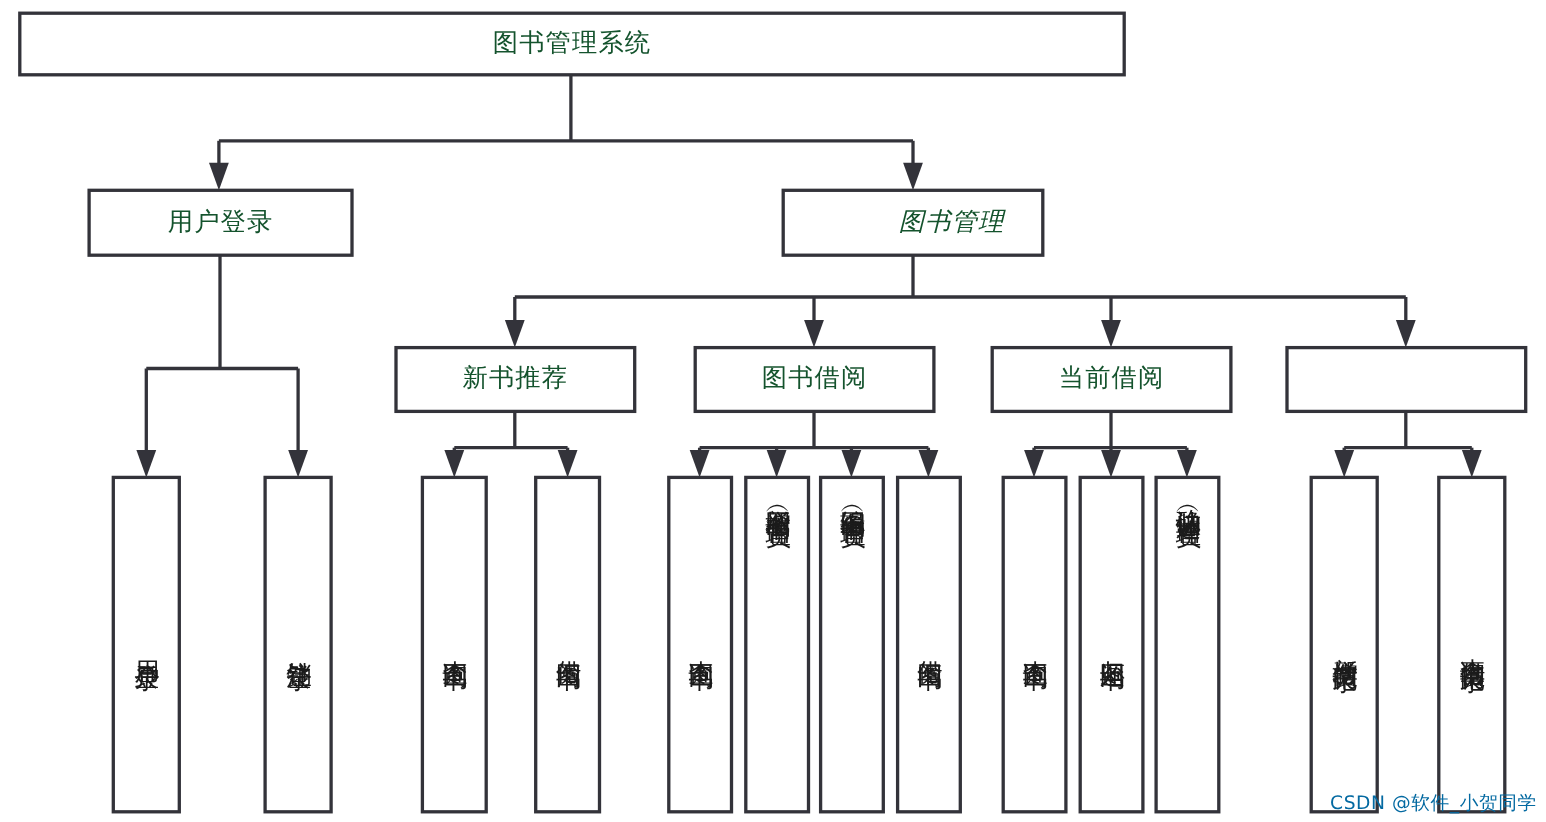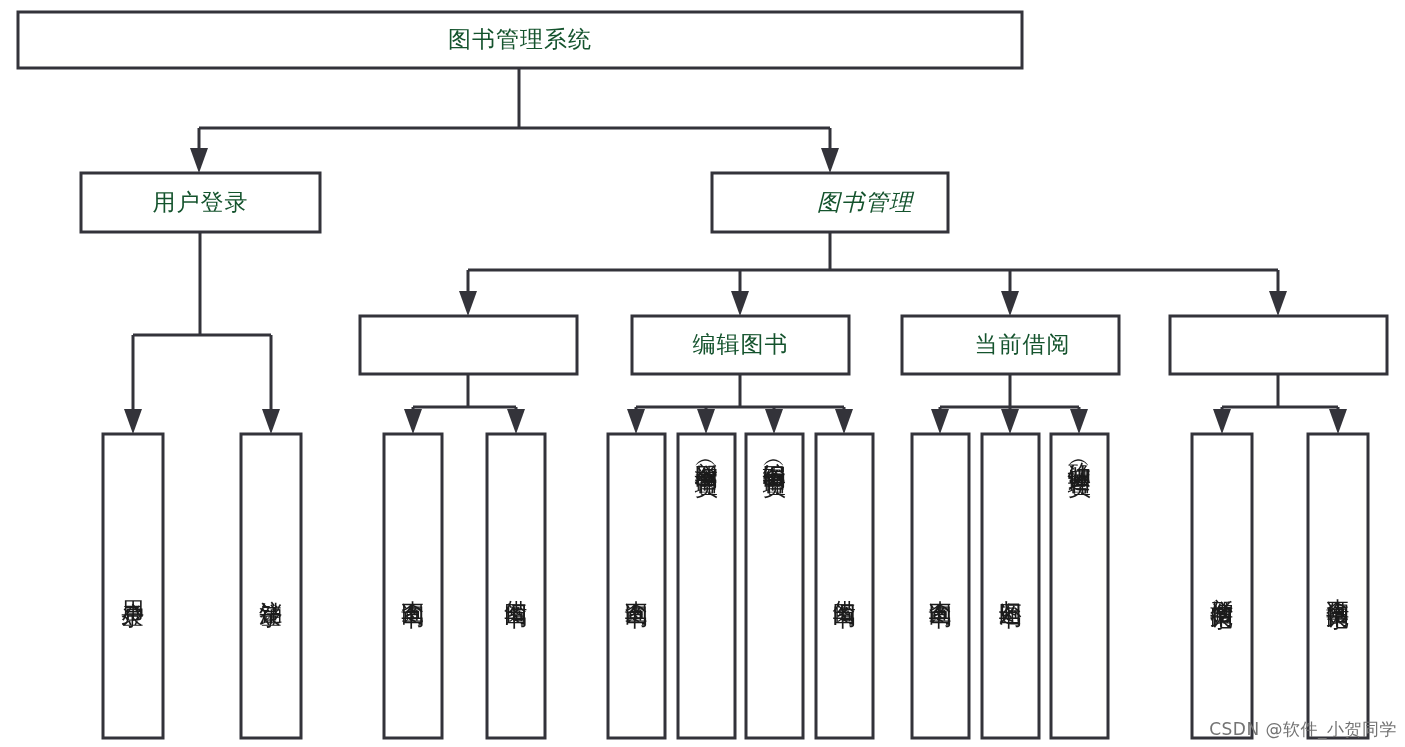--- a/index.html
+++ b/index.html
@@ -64,21 +64,21 @@
     writing-mode: vertical-rl;
     text-orientation: upright;
     letter-spacing: 2px;
     white-space: nowrap;
     pointer-events: none;
   }
   .watermark {
     position: absolute;
     right: 8px;
     bottom: 6px;
-    color: #737373;
+    color: #0369a1;
     font-size: 17px;
     letter-spacing: 0.5px;
     white-space: nowrap;
     pointer-events: none;
   }
 </style>
 </head>
 <body>
 
 <div id="diagram-root">
@@ -174,24 +174,25 @@
     <rect class="node-box" x="1192" y="434" width="60" height="304"></rect>
     <rect class="node-box" x="1308" y="434" width="60" height="304"></rect>
   </svg>
 
   <div class="node-label-h" style="left:18px; top:12px; width:1004px; height:56px;">图书管理系统</div>
 
   <div class="node-label-h" style="left:81px; top:173px; width:239px; height:59px;">用户登录</div>
 
   <div class="node-label-h" style="left:747px; top:173px; width:236px; height:59px;font-style:italic;">图书管理</div>
 
-
-  <div class="node-label-h" style="left:632px; top:316px; width:217px; height:58px;">编辑图书</div>
-
-  <div class="node-label-h" style="left:902px; top:316px; width:217px; height:58px;padding-left:12px;">当前借阅</div>
+  <div class="node-label-h" style="left:360px; top:316px; width:217px; height:58px;">新书推荐</div>
+
+  <div class="node-label-h" style="left:632px; top:316px; width:217px; height:58px;">图书借阅</div>
+
+  <div class="node-label-h" style="left:902px; top:316px; width:217px; height:58px;">当前借阅</div>
 
 
   <div class="node-label-v" style="left:103px; top:434px; width:60px; height:304px;">用户登录</div>
 
   <div class="node-label-v" style="left:241px; top:434px; width:60px; height:304px;">注销登录</div>
 
   <div class="node-label-v" style="left:384px; top:434px; width:58px; height:304px;">查询图书</div>
 
   <div class="node-label-v" style="left:487px; top:434px; width:58px; height:304px;">借阅图书</div>
 

